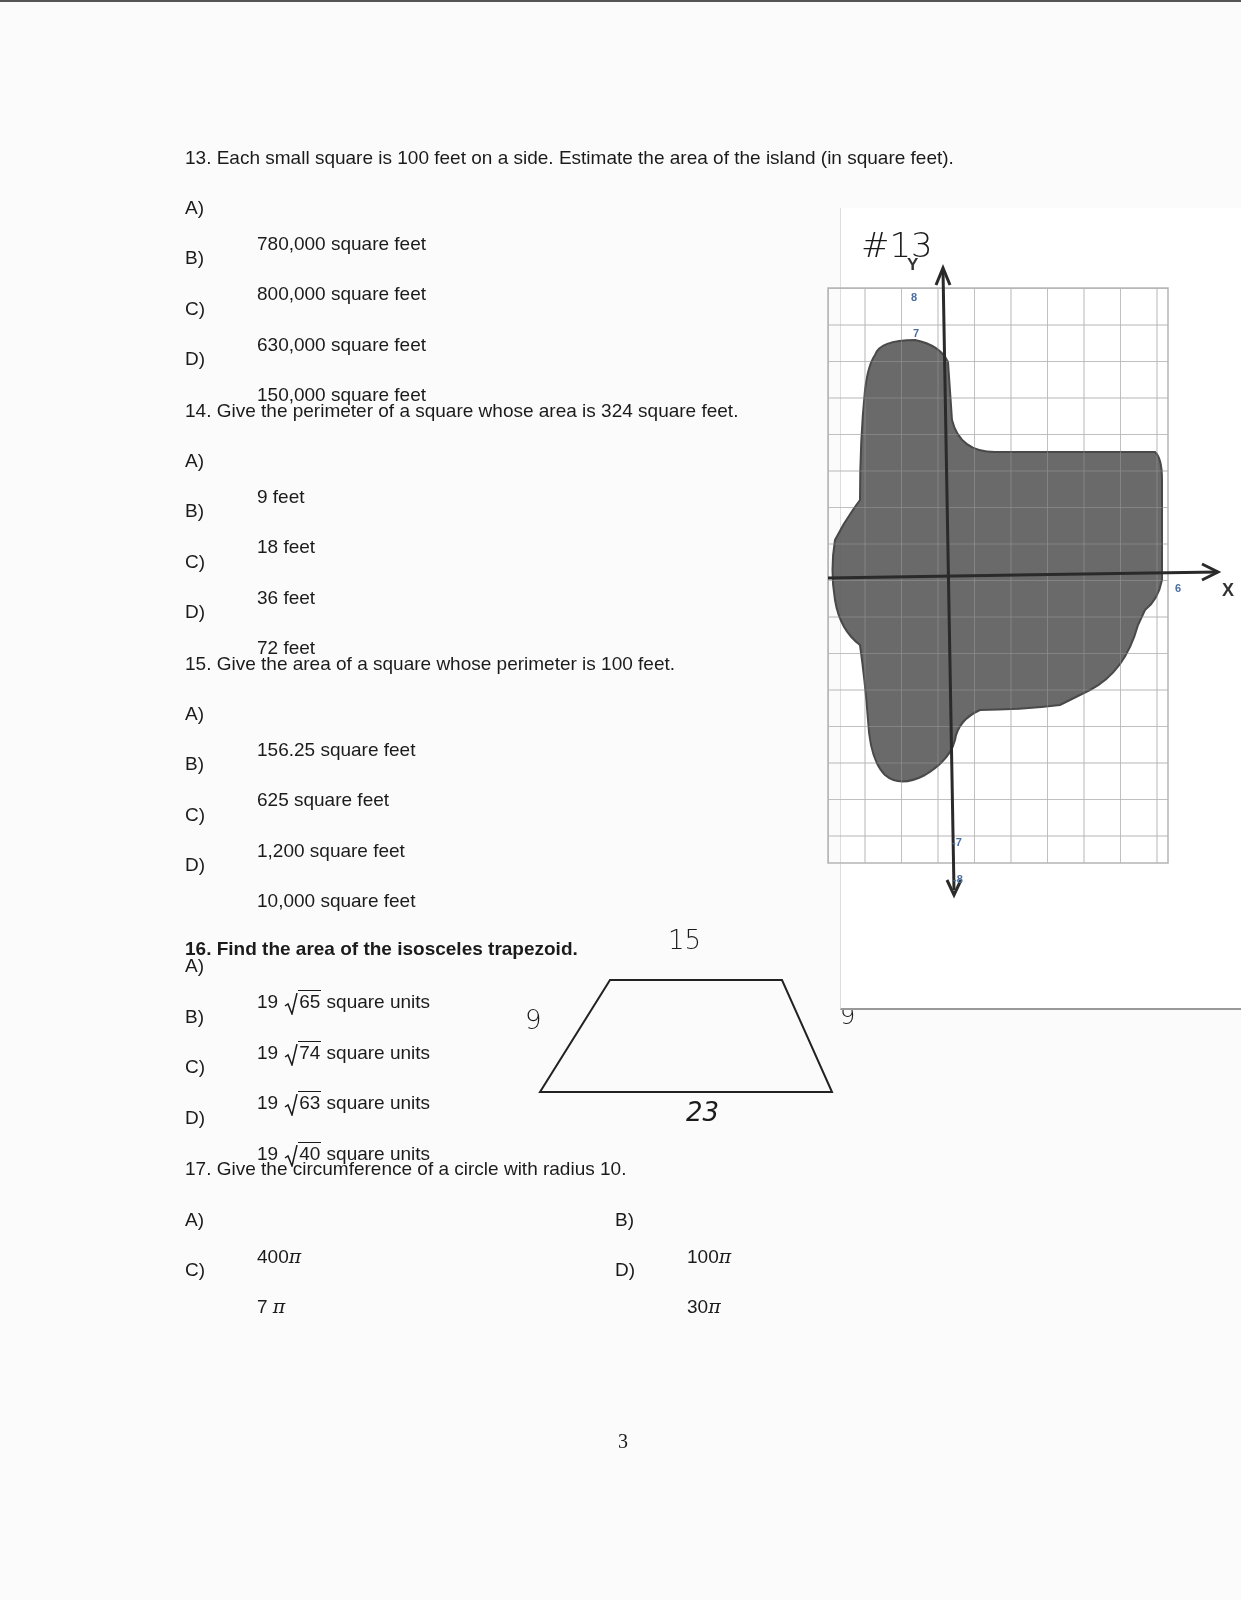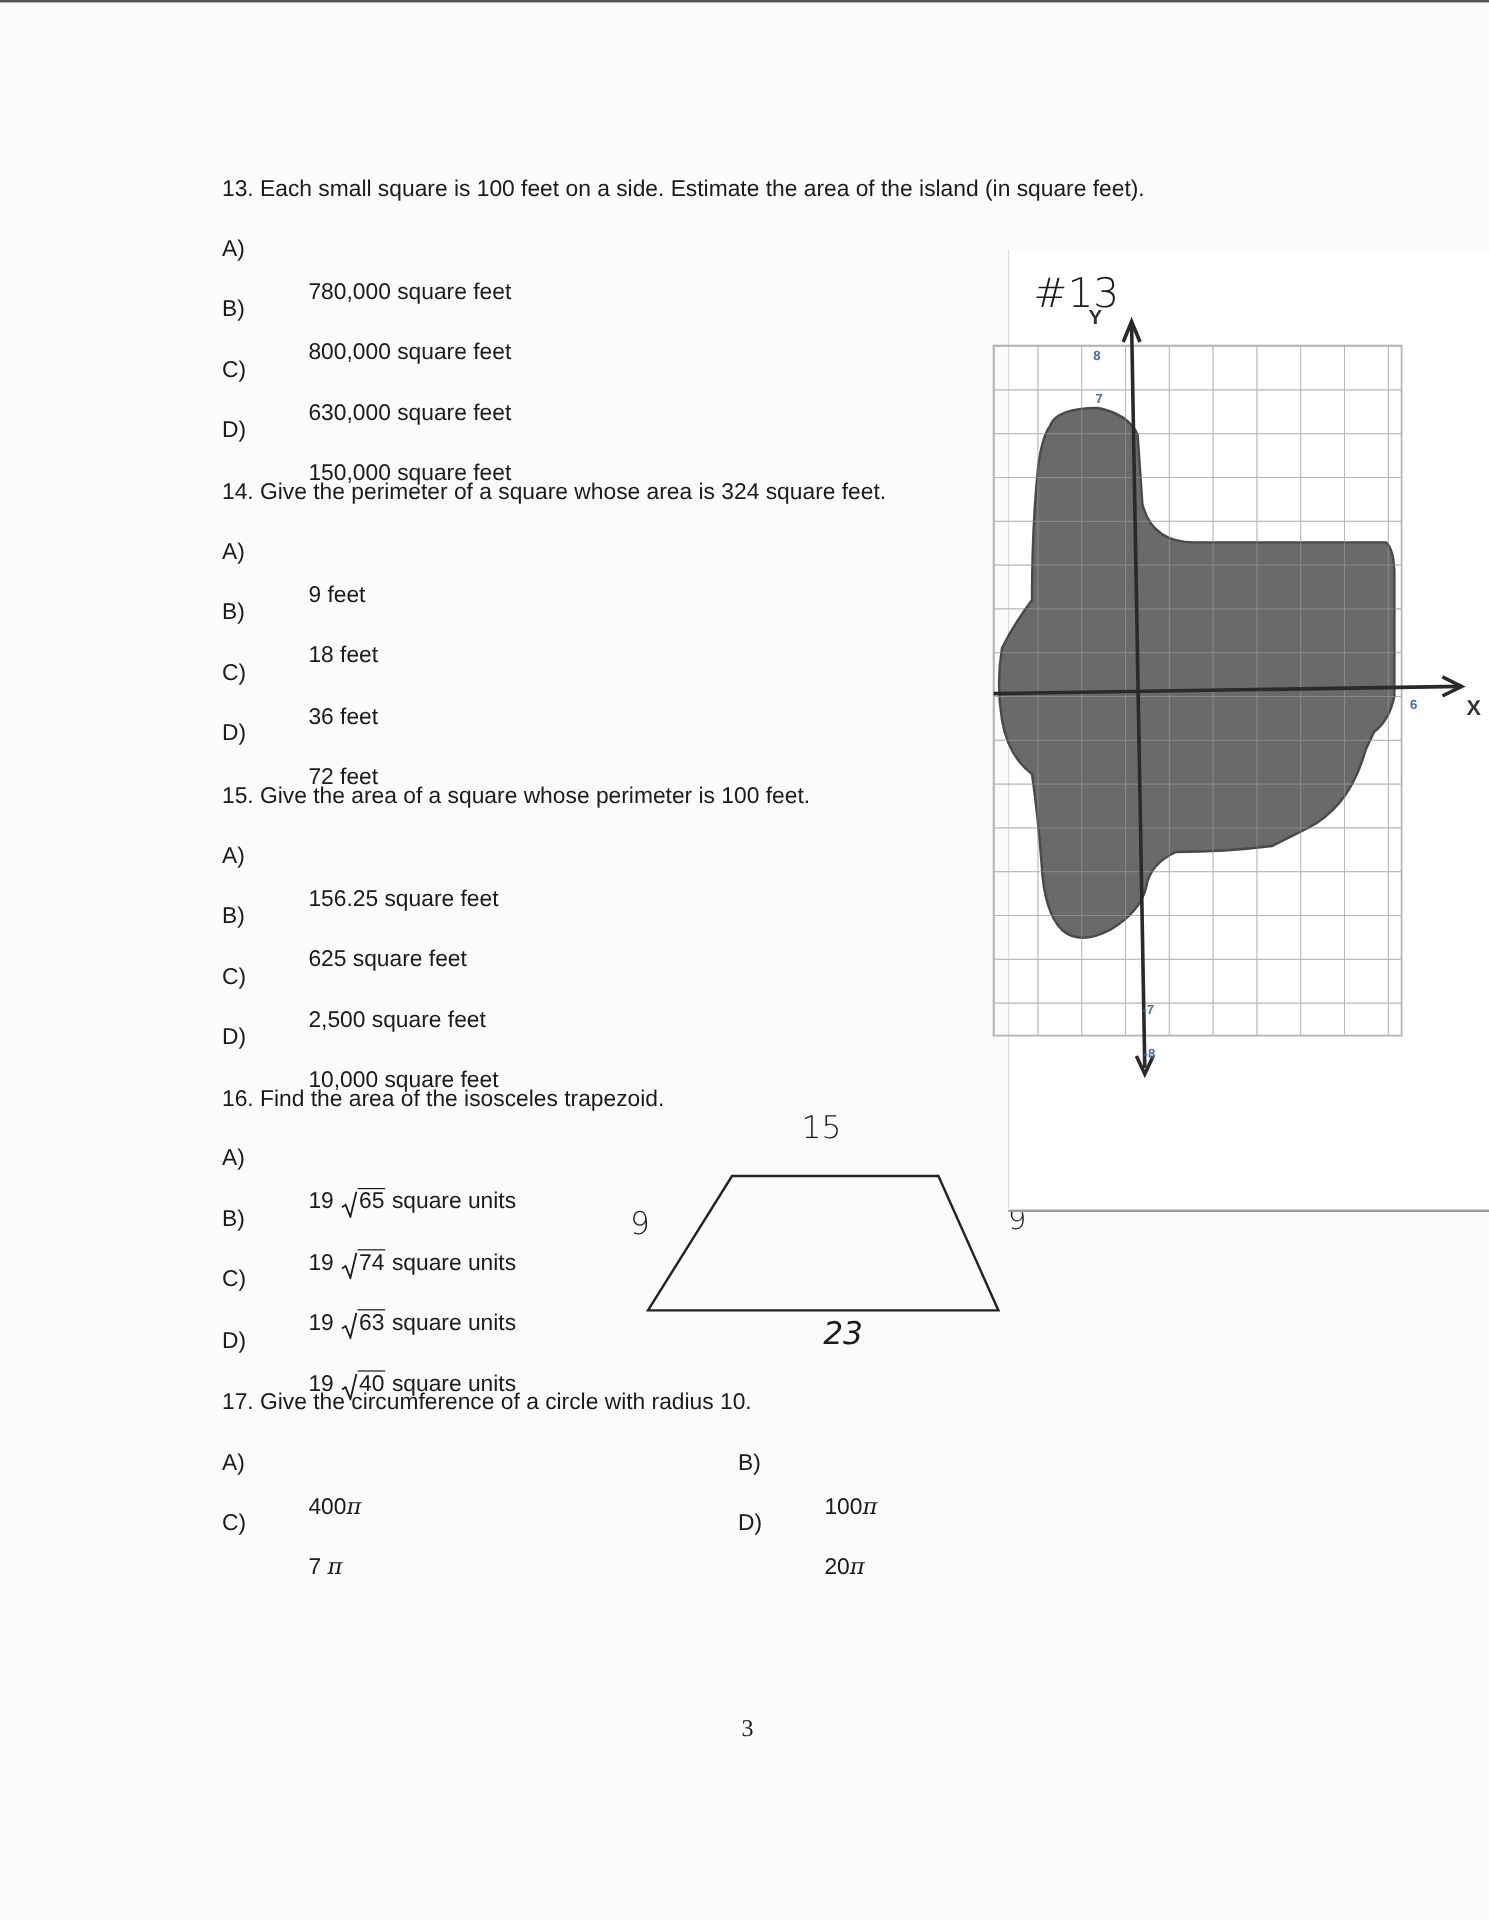--- a/index.html
+++ b/index.html
@@ -67,28 +67,28 @@
 <div class="opt" style="left:185px;top:703px;">
     <span class="l">A)</span>
     <span class="v">156.25 square feet</span>
   </div>
 <div class="opt" style="left:185px;top:753px;">
     <span class="l">B)</span>
     <span class="v">625 square feet</span>
   </div>
 <div class="opt" style="left:185px;top:804px;">
     <span class="l">C)</span>
-    <span class="v">2,500 square feet</span>
+    <span class="v">1,200 square feet</span>
   </div>
 <div class="opt" style="left:185px;top:854px;">
     <span class="l">D)</span>
     <span class="v">10,000 square feet</span>
   </div>
 
-<div class="q" style="top:906px;">16. Find the area of the isosceles trapezoid.</div>
+<div class="q" style="top:938px;font-weight:bold;">16. Find the area of the isosceles trapezoid.</div>
 <div class="opt" style="left:185px;top:955px;">
     <span class="l">A)</span>
     <span class="v"><span>19</span><span class="rad"><svg class="sq" viewBox="0 0 14 22">
           <path d="M1 13 L4 11 L8 21 L13 0" stroke="#1b1b1b" stroke-width="1.5" fill="none"></path>
         </svg><span class="bar">65</span></span> <span>square units</span></span>
   </div>
 <div class="opt" style="left:185px;top:1006px;">
     <span class="l">B)</span>
     <span class="v"><span>19</span><span class="rad"><svg class="sq" viewBox="0 0 14 22">
           <path d="M1 13 L4 11 L8 21 L13 0" stroke="#1b1b1b" stroke-width="1.5" fill="none"></path>
@@ -123,21 +123,21 @@
 <div class="opt" style="left:615px;top:1209px;">
     <span class="l">B)</span>
     <span class="v"><span>100</span><span class="pi">π</span></span>
   </div>
 <div class="opt" style="left:185px;top:1259px;">
     <span class="l">C)</span>
     <span class="v"><span>7</span> <span class="pi">π</span></span>
   </div>
 <div class="opt" style="left:615px;top:1259px;">
     <span class="l">D)</span>
-    <span class="v"><span>20</span><span class="pi">π</span></span>
+    <span class="v"><span>30</span><span class="pi">π</span></span>
   </div>
 
 <div class="paper"></div>
 <div class="hw" style="position:absolute;left:861px;top:225px;font-size:34px;">#13</div>
 <svg style="position:absolute;left:820px;top:240px;" width="421" height="670" viewBox="0 0 421 670">
   <defs>
     <pattern id="g" x="8" y="48" width="36.5" height="36.5" patternUnits="userSpaceOnUse">
       <path d="M36.5 0 L0 0 L0 36.5" fill="none" stroke="#b5b5b5" stroke-width="1.5"></path>
     </pattern>
   </defs>

